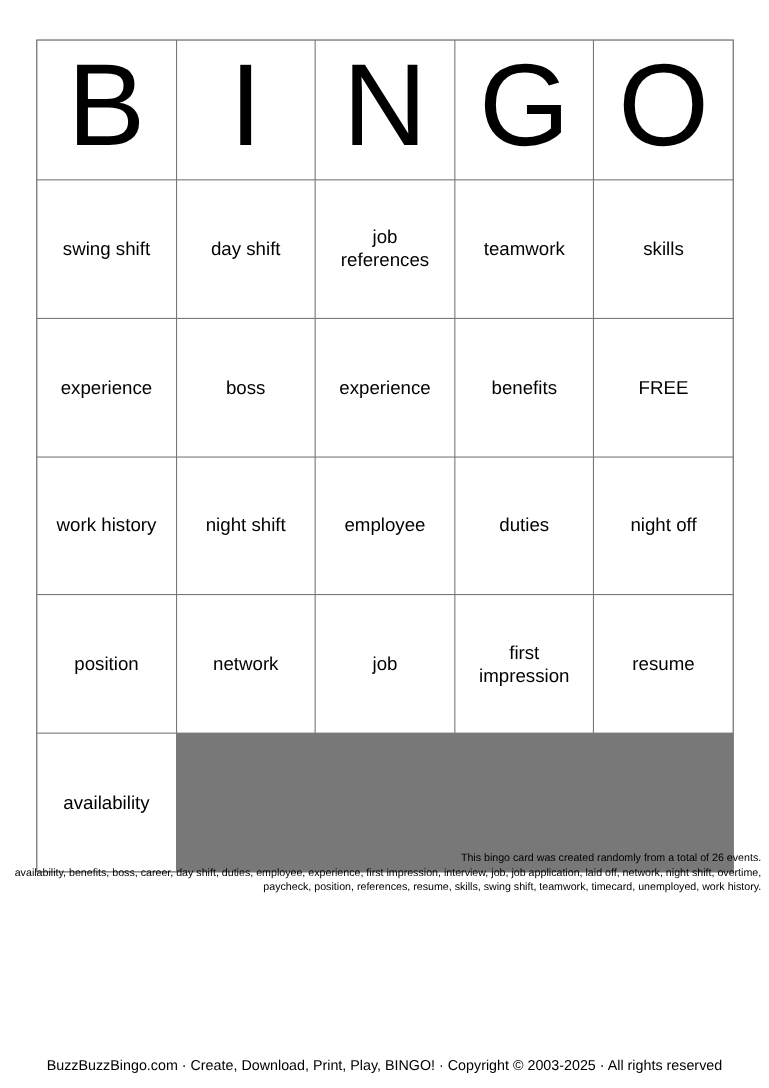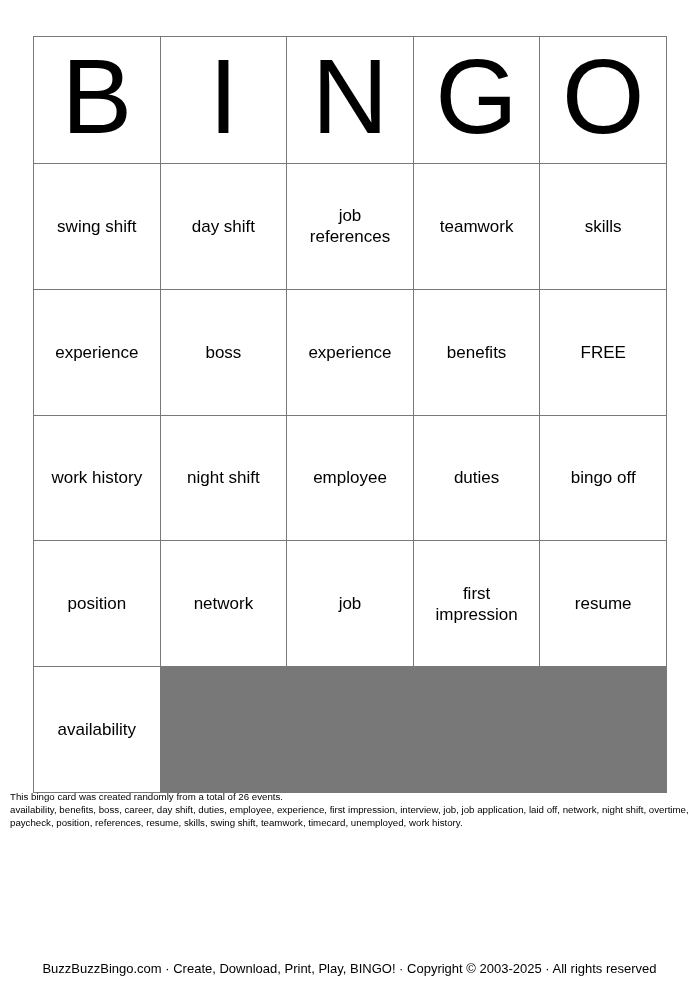--- a/index.html
+++ b/index.html
@@ -39,25 +39,26 @@
     justify-content: center;
     text-align: center;
     font-size: 17px;
     line-height: 1.25;
     padding: 0 13px;
     color: #000000;
   }
   .footer-note {
     position: absolute;
     left: 10px;
-    top: 790px;
+    top: 774px;
     width: 682px;
     font-size: 9.7px;
     line-height: 13px;
     color: #000000;
+    text-align: right;
   }
   .site-credit {
     position: absolute;
     left: 0; right: 0;
     top: 961px;
     text-align: center;
     font-size: 13px;
     line-height: 16px;
     color: #000000;
   }
@@ -82,21 +83,21 @@
   <div class="cell">boss</div>
   <div class="cell">experience</div>
 
   <div class="cell">benefits</div>
   <div class="cell">FREE</div>
   <div class="cell">work history</div>
 
   <div class="cell">night shift</div>
   <div class="cell">employee</div>
   <div class="cell">duties</div>
-  <div class="cell">bingo off</div>
+  <div class="cell">night off</div>
   <div class="cell">position</div>
 
   <div class="cell">network</div>
   <div class="cell">job</div>
   <div class="cell">first impression</div>
   <div class="cell">resume</div>
   <div class="cell">availability</div>
 </div>
 
 <div class="footer-note">

